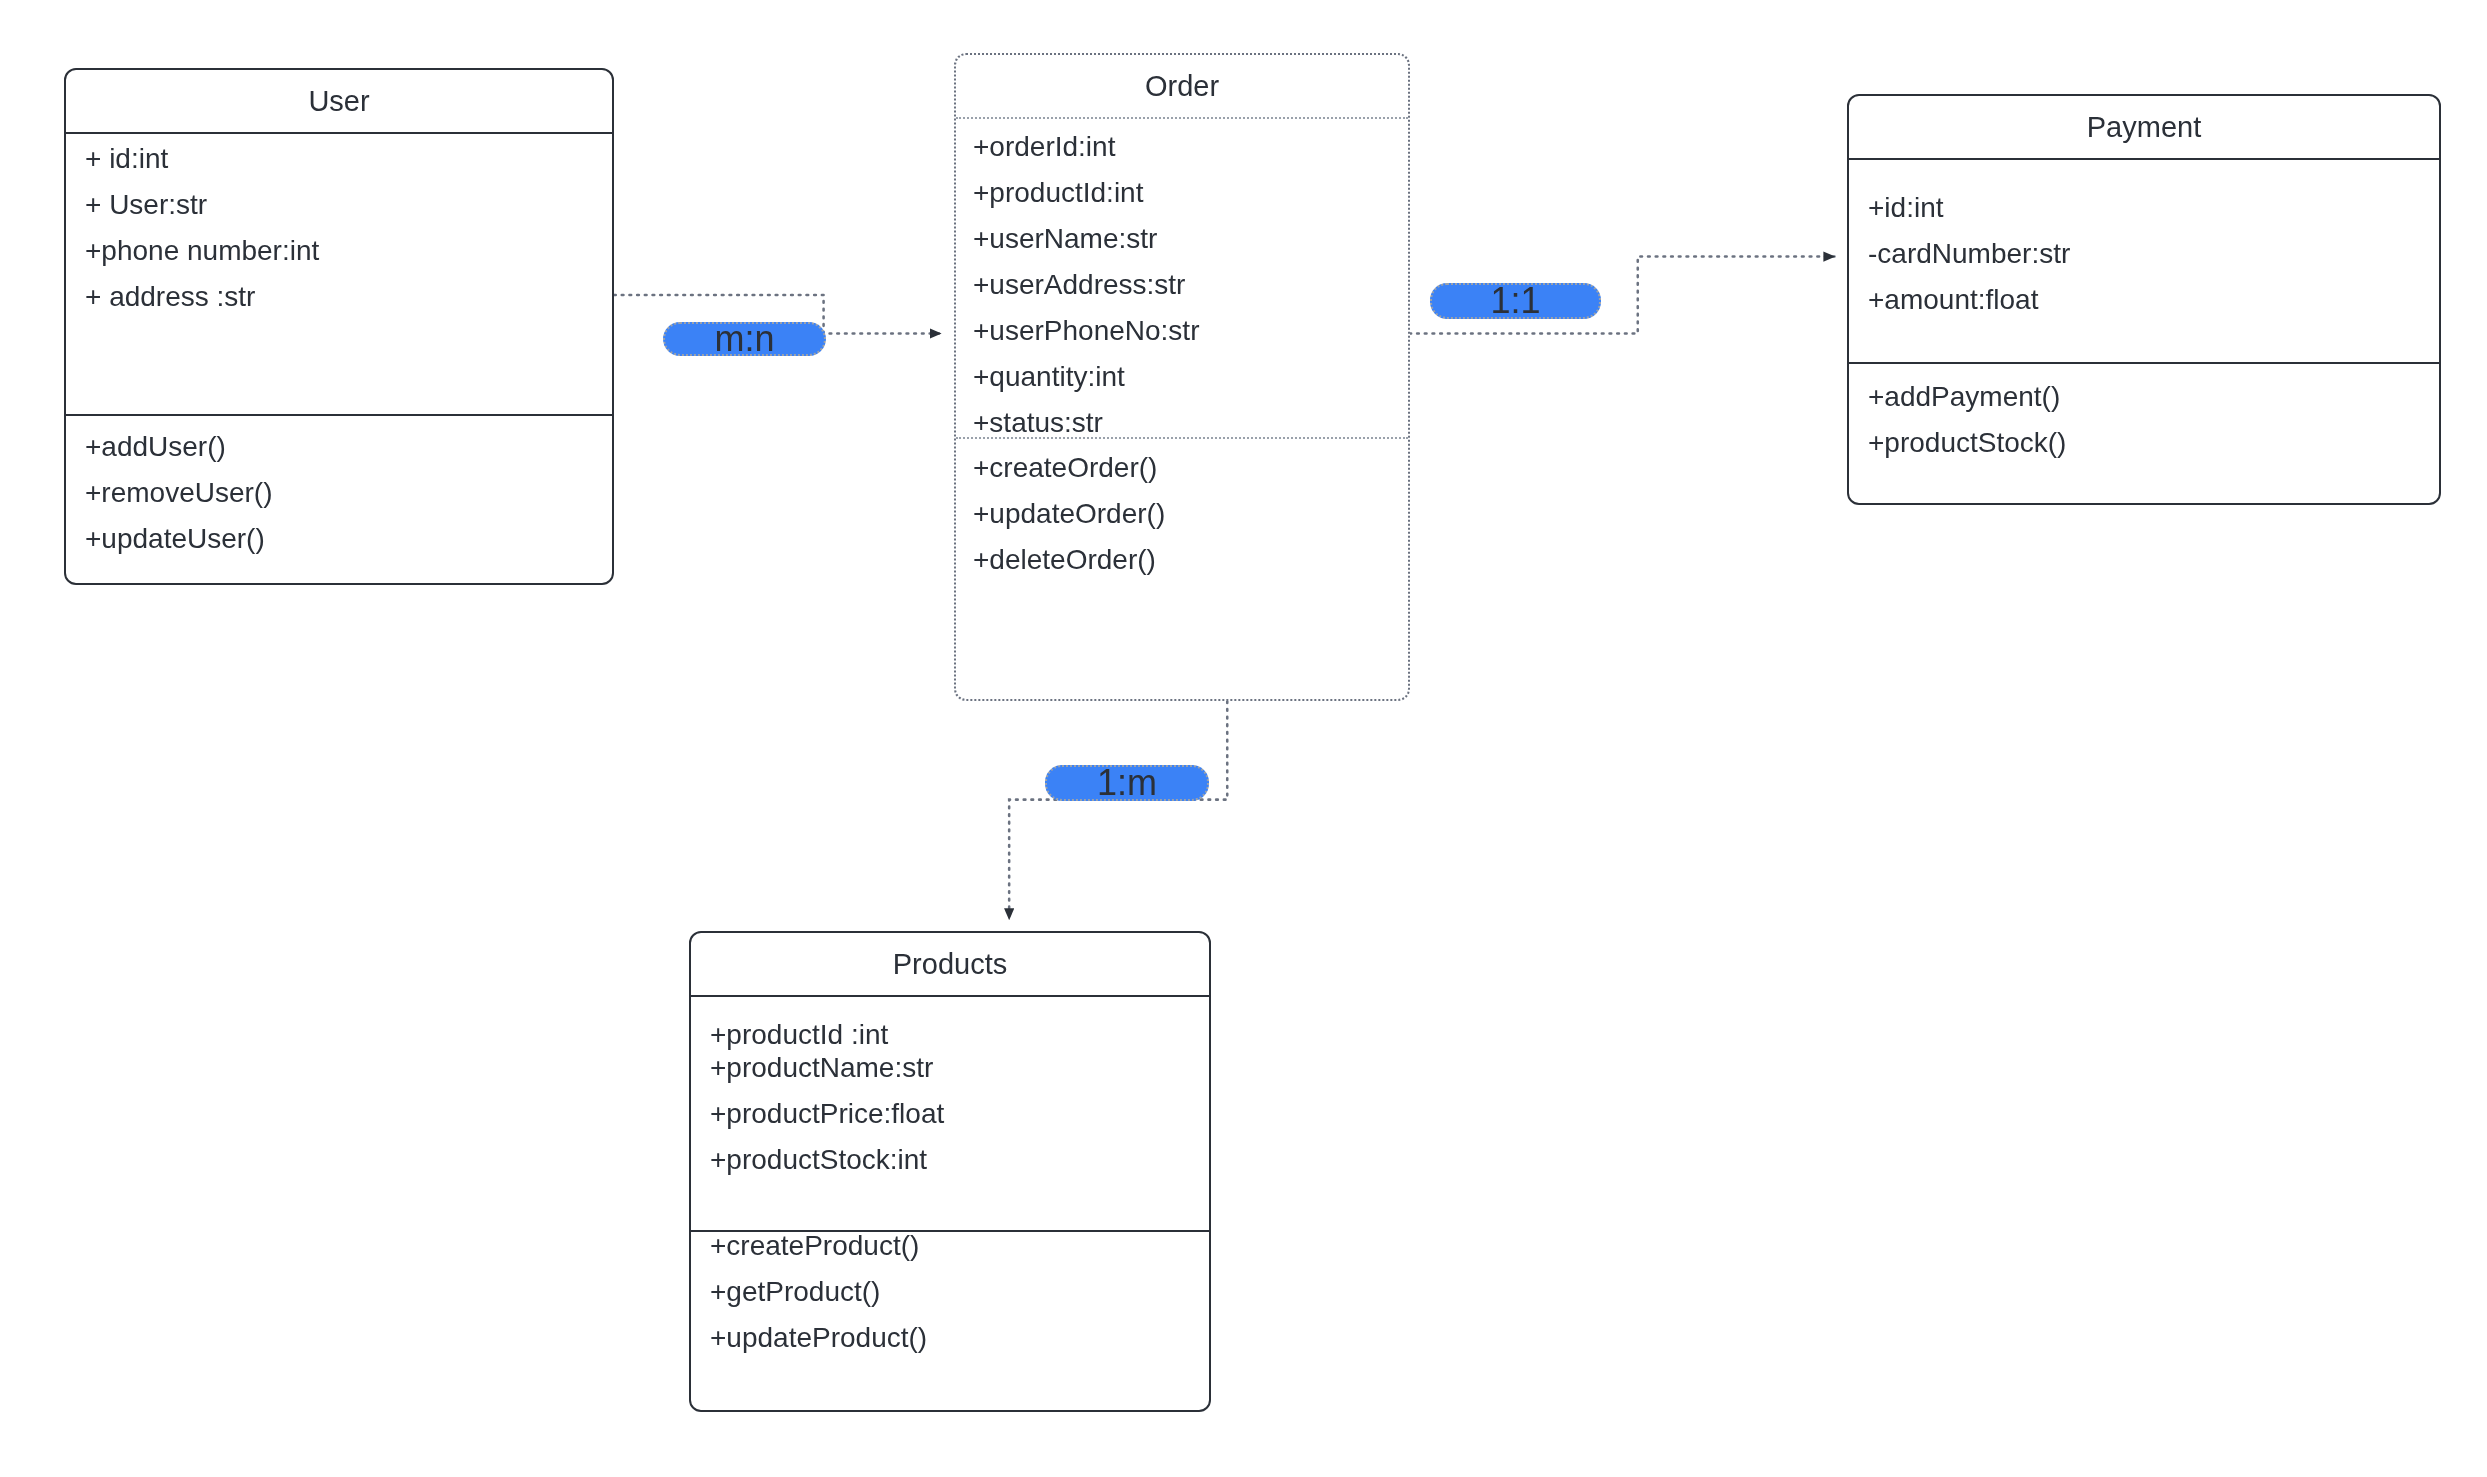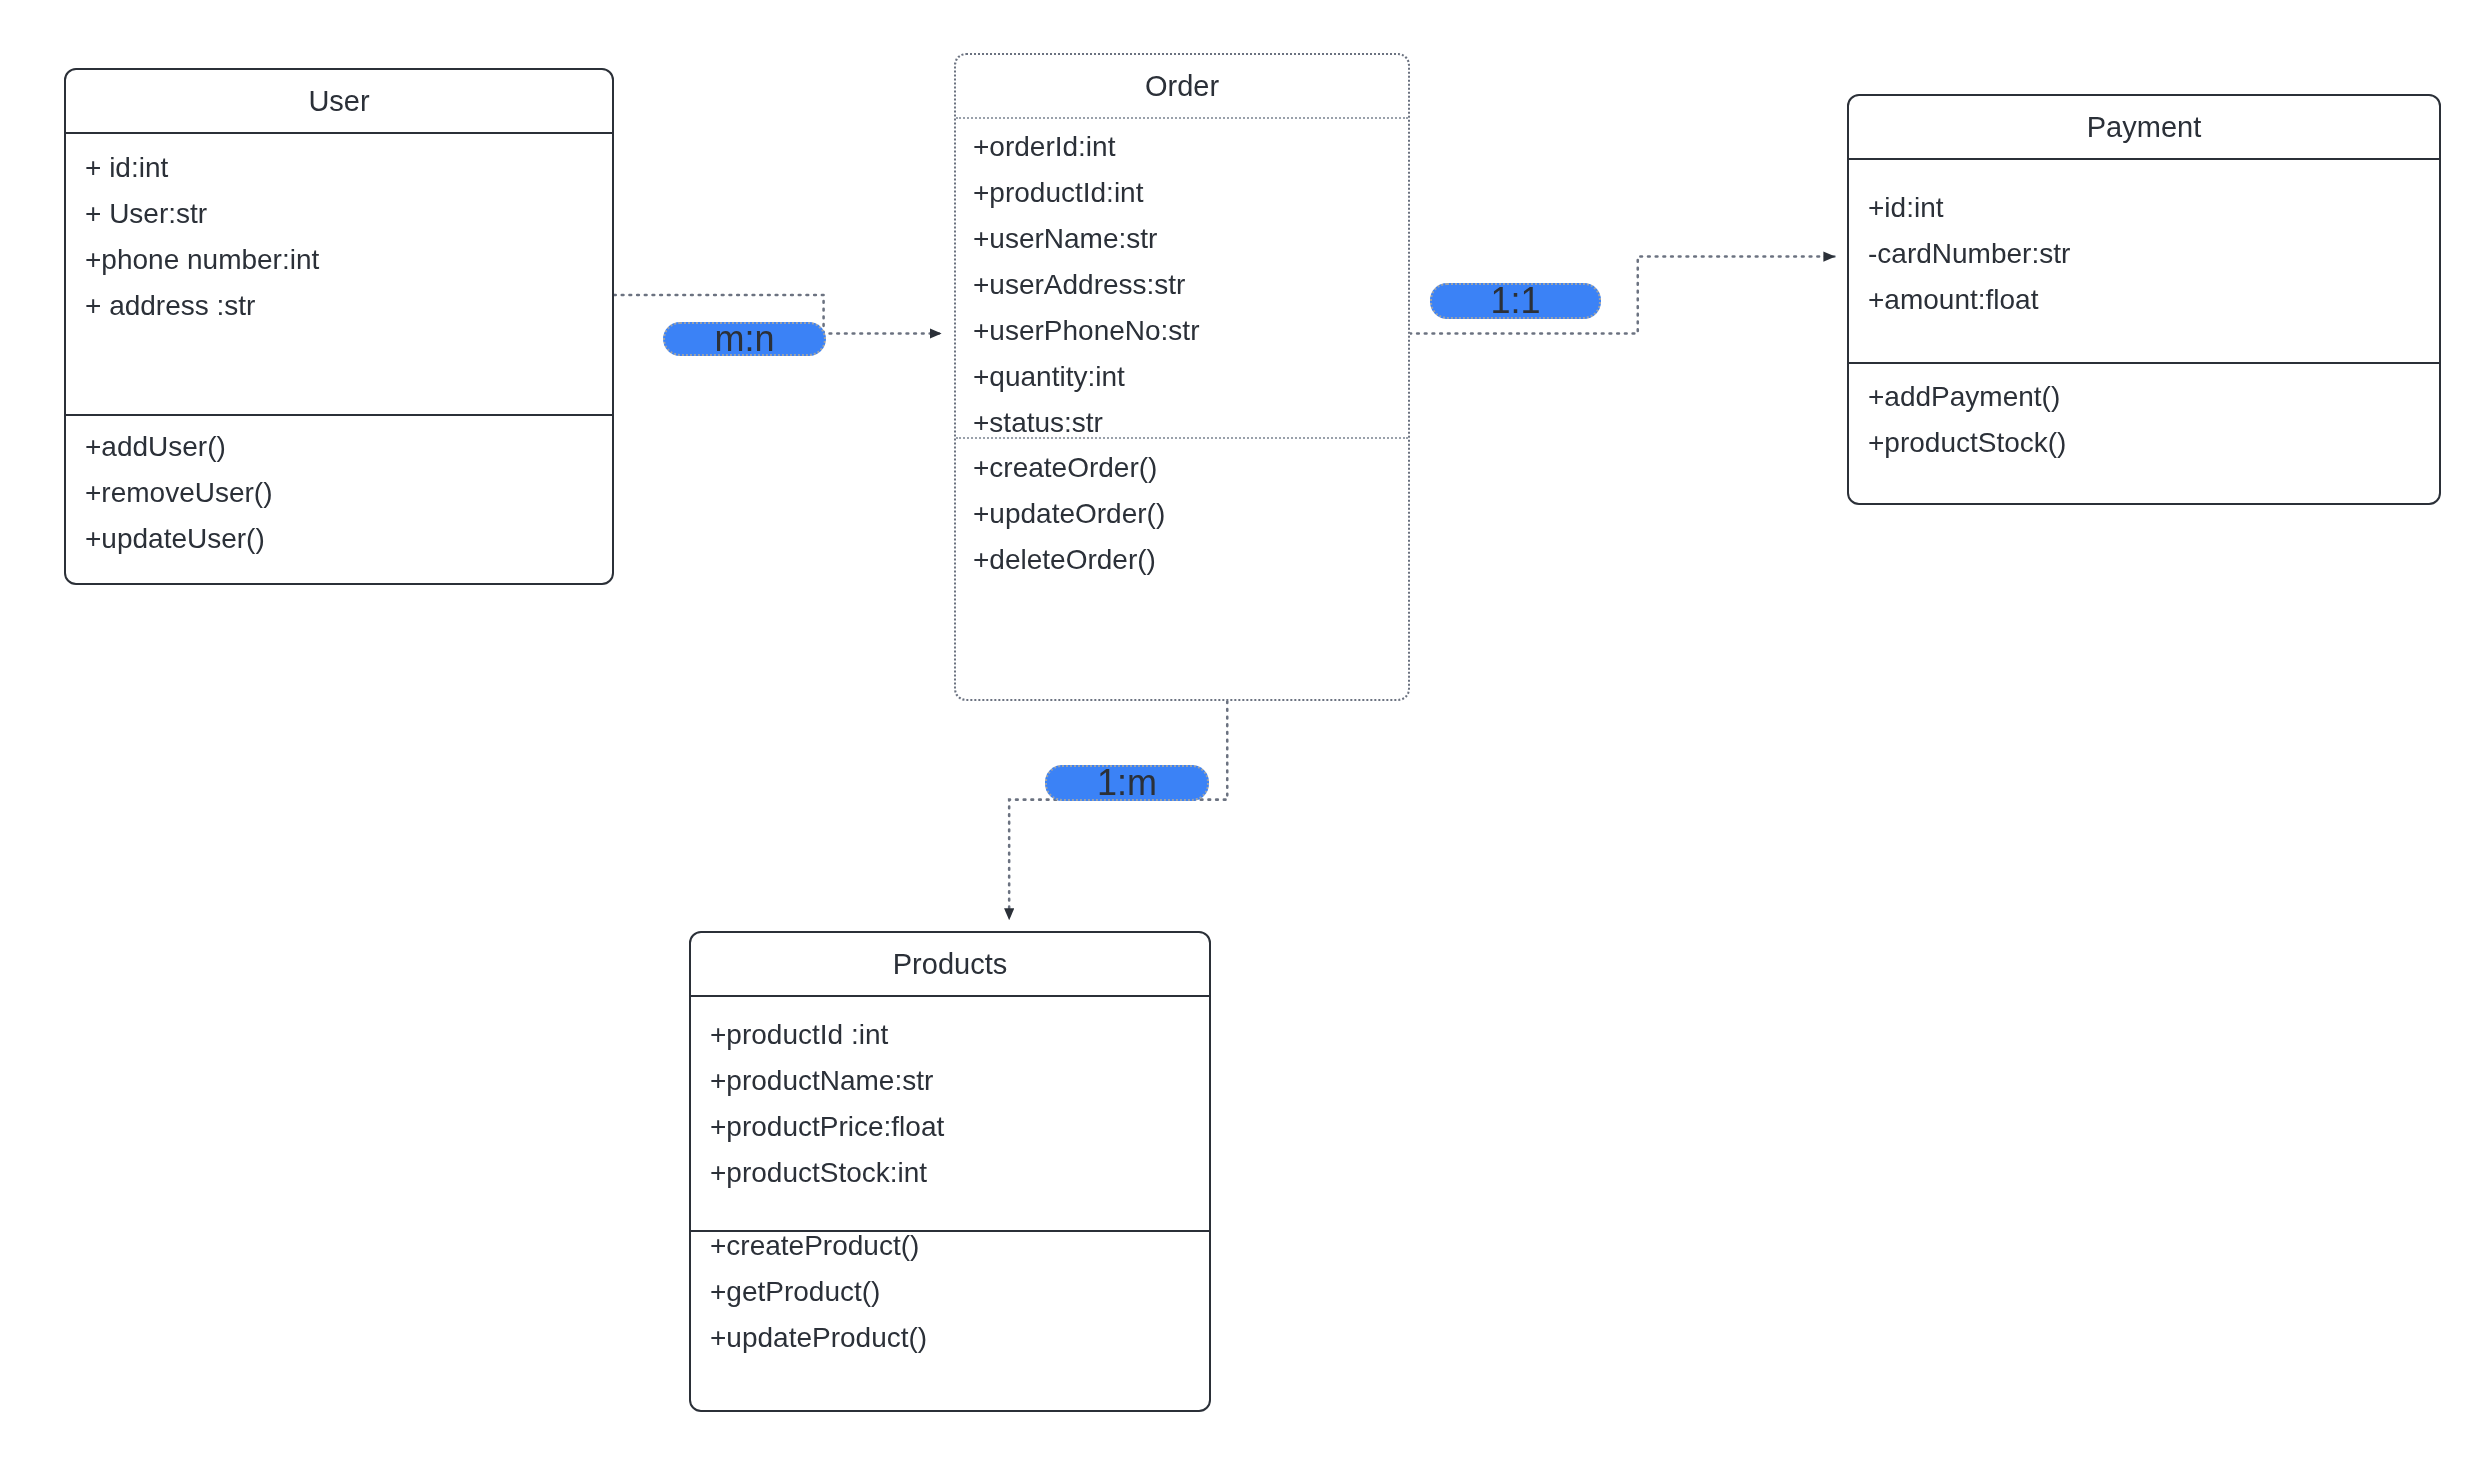--- a/index.html
+++ b/index.html
@@ -111,21 +111,21 @@
 
     <g>
       <path d="M1435,820 L1435,935 L1180,935 L1180,1075" fill="none" stroke="#6b7280" stroke-width="3" stroke-dasharray="2,7" stroke-linecap="round" marker-end="url(#arrowSolid)"></path>
     </g>
   </svg>
 
   <div class="uml-class solid" style="left:64px; top:68px; width:550px; height:517px;">
     <div class="class-header" style="height:64px; line-height:62px;">
       <span>User</span>
     </div>
-    <div class="class-compartment" style="height:282px; padding-top:20px;">
+    <div class="class-compartment" style="height:282px; padding-top:11px;">
       <div class="member-line" style="margin-bottom:18px;">+ id:int</div>
       <div class="member-line" style="margin-bottom:18px;">+ User:str</div>
       <div class="member-line" style="margin-bottom:18px;">+phone number:int</div>
       <div class="member-line">+ address :str</div>
     </div>
     <div class="class-compartment last" style="height:163px; padding-top:17px;">
       <div class="member-line" style="margin-bottom:18px;">+addUser()</div>
       <div class="member-line" style="margin-bottom:18px;">+removeUser()</div>
       <div class="member-line">+updateUser()</div>
     </div>
@@ -164,21 +164,21 @@
       <div class="member-line" style="margin-bottom:18px;">+addPayment()</div>
       <div class="member-line">+productStock()</div>
     </div>
   </div>
 
   <div class="uml-class solid" style="left:689px; top:931px; width:522px; height:481px;">
     <div class="class-header" style="height:64px; line-height:62px;">
       <span>Products</span>
     </div>
     <div class="class-compartment" style="height:235px; padding-top:24px;">
-      <div class="member-line" style="margin-bottom:18px;">+productId :int</div>
+      <div class="member-line" style="margin-bottom:5px;">+productId :int</div>
       <div class="member-line" style="margin-bottom:18px;">+productName:str</div>
       <div class="member-line" style="margin-bottom:18px;">+productPrice:float</div>
       <div class="member-line">+productStock:int</div>
     </div>
     <div class="class-compartment last" style="height:175px; ">
       <div class="member-line" style="margin-bottom:18px;">+createProduct()</div>
       <div class="member-line" style="margin-bottom:18px;">+getProduct()</div>
       <div class="member-line">+updateProduct()</div>
     </div>
   </div>

